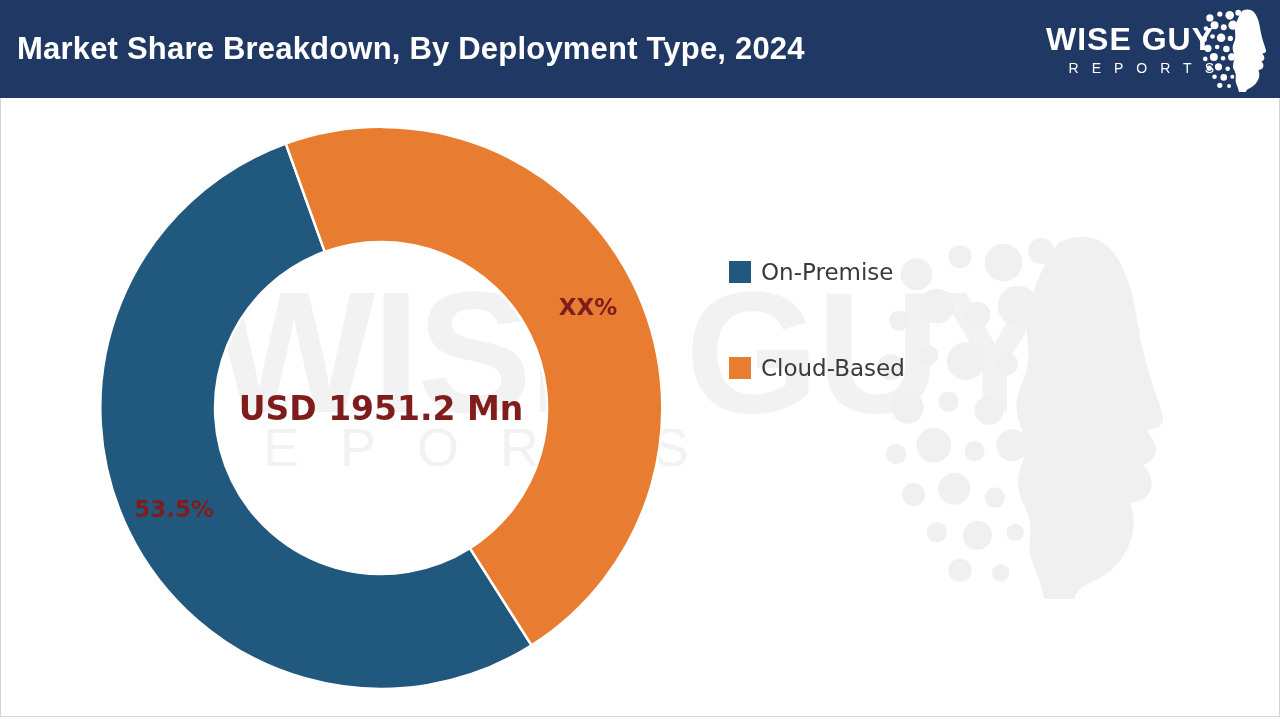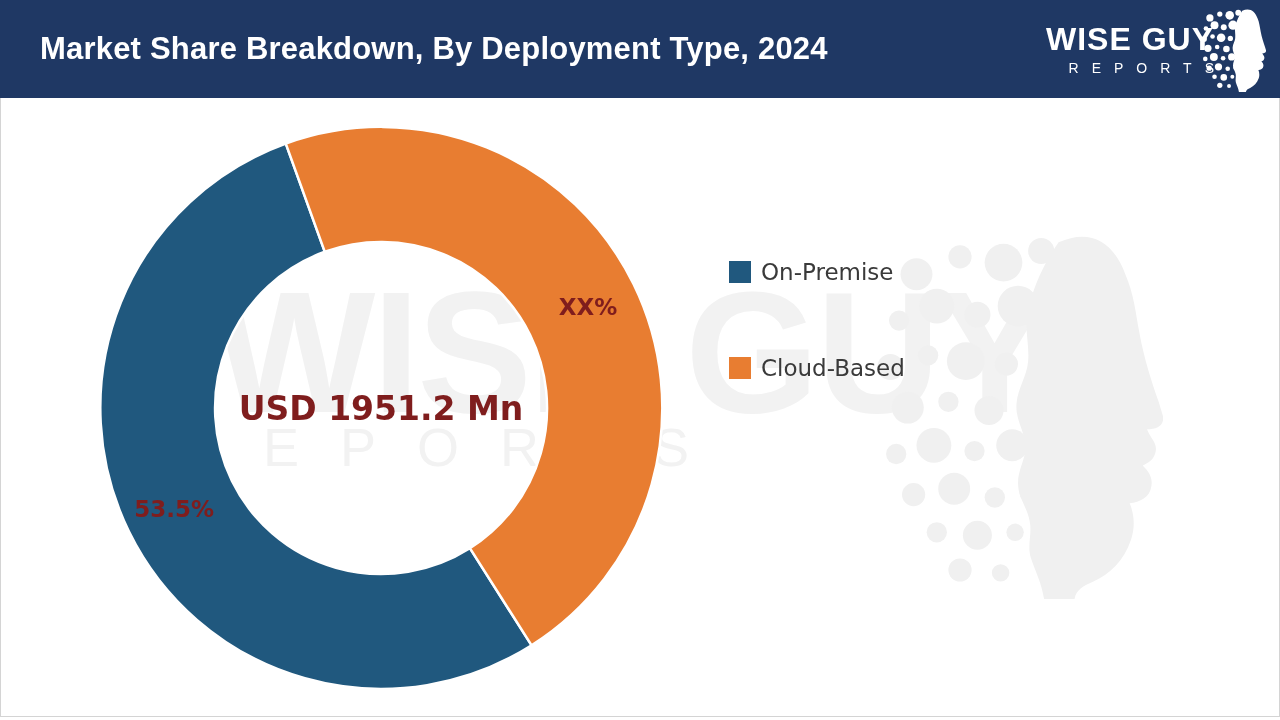--- a/index.html
+++ b/index.html
@@ -1,21 +1,21 @@
 <!DOCTYPE html>
 <html><head>
 <meta charset="utf-8">
 <style>
   * { margin:0; padding:0; box-sizing:border-box; }
   body { width:1280px; height:720px; background:#ffffff; font-family:"DejaVu Sans", sans-serif; overflow:hidden; }
   .page { position:relative; width:1280px; height:720px; background:#fff; }
 
   
   .header { position:relative; width:1280px; height:98px; background:#1F3864; display:flex; align-items:center; }
-  .page-title { color:#ffffff; font-family:"Liberation Sans", sans-serif; font-weight:700; font-size:31px; padding-left:40px; letter-spacing:0.2px; }
+  .page-title { color:#ffffff; font-family:"Liberation Sans", sans-serif; font-weight:700; font-size:31px; padding-left:17px; letter-spacing:0.2px; }
   .logo { position:absolute; right:14px; top:6px; display:flex; align-items:center; }
   .logo-text { display:flex; flex-direction:column; align-items:flex-end; margin-right:-14px; }
   .logo-name { color:#fff; font-family:"Liberation Sans", sans-serif; font-weight:700; font-size:32px; letter-spacing:1px; line-height:1.1; }
   .logo-reports { color:#fff; font-family:"Liberation Sans", sans-serif; font-weight:400; font-size:14px; letter-spacing:13px; margin-top:3px; margin-right:-13px; }
   .logo-head { width:66px; height:86px; color:#ffffff; }
 
   
   .main { position:relative; width:1280px; height:619px; background:#fff;
           border-left:1px solid #D4D4D4; border-right:1px solid #D4D4D4; border-bottom:1px solid #D4D4D4; }
 

